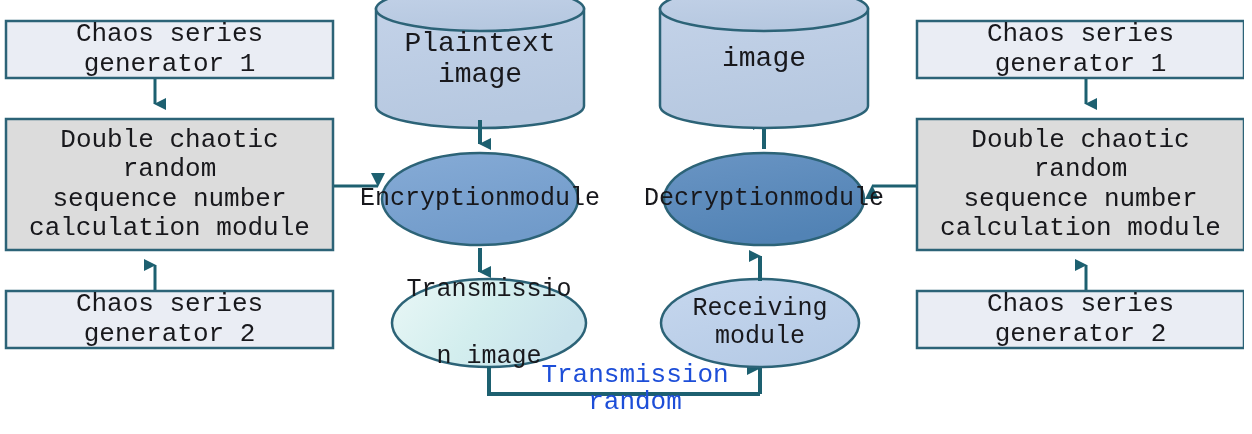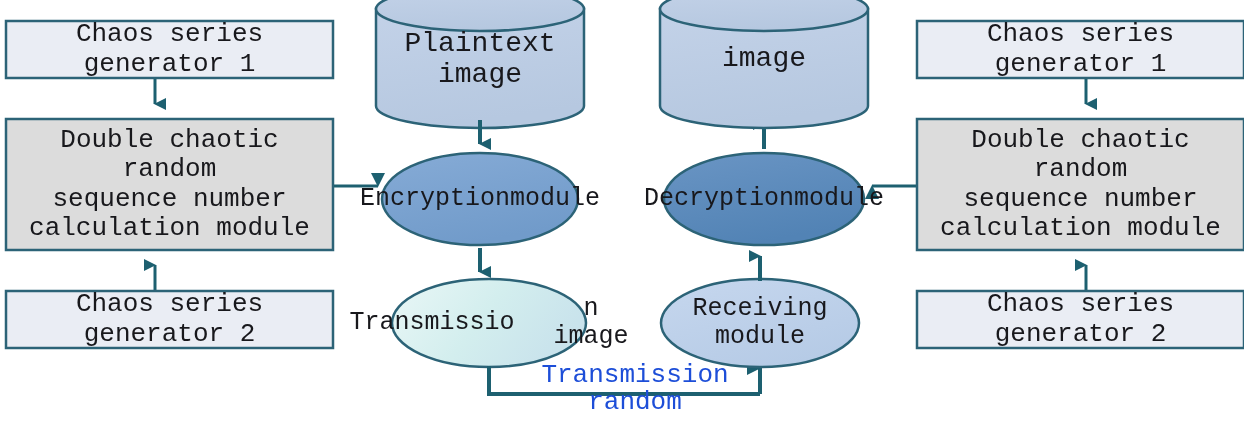--- a/index.html
+++ b/index.html
@@ -203,21 +203,21 @@
   <div class="node-label cyl-label" style="left:376px; top:16px; width:208px; height:86px; flex-direction:column;">
     <span>Plaintext</span>
     <span>image</span>
   </div>
 
   <div class="node-label ell-label" style="left:382px; top:155px; width:196px; height:88px; flex-direction:row;">
     <span>Encryption</span>
     <span>module</span>
   </div>
 
-  <div class="node-label ell-label" style="left:392px; top:282px; width:194px; height:82px; flex-direction:row;gap:39px;">
+  <div class="node-label ell-label" style="left:392px; top:282px; width:194px; height:82px; flex-direction:column;gap:39px;">
     <span>Transmissio</span>
     <span>n image</span>
   </div>
 
   <div class="node-label ell-label" style="left:661px; top:282px; width:198px; height:82px; flex-direction:column;text-align:center;">
     <span>Receiving</span>
     <span>module</span>
   </div>
 
   <div class="node-label ell-label" style="left:664px; top:155px; width:200px; height:88px; flex-direction:row;">

